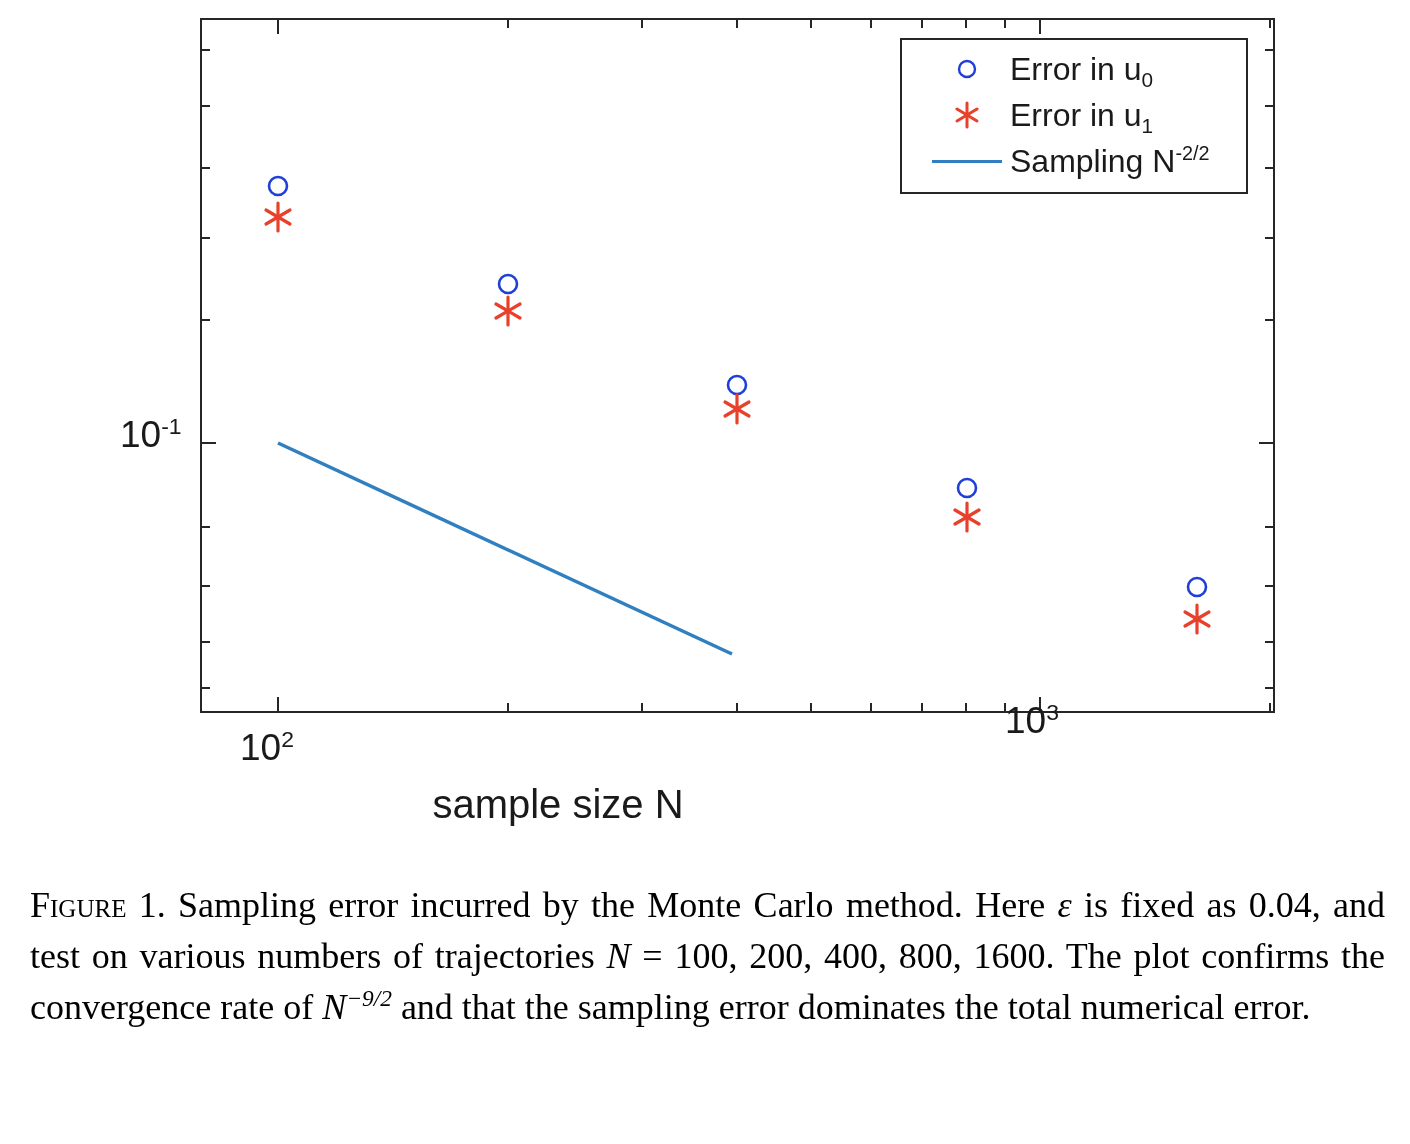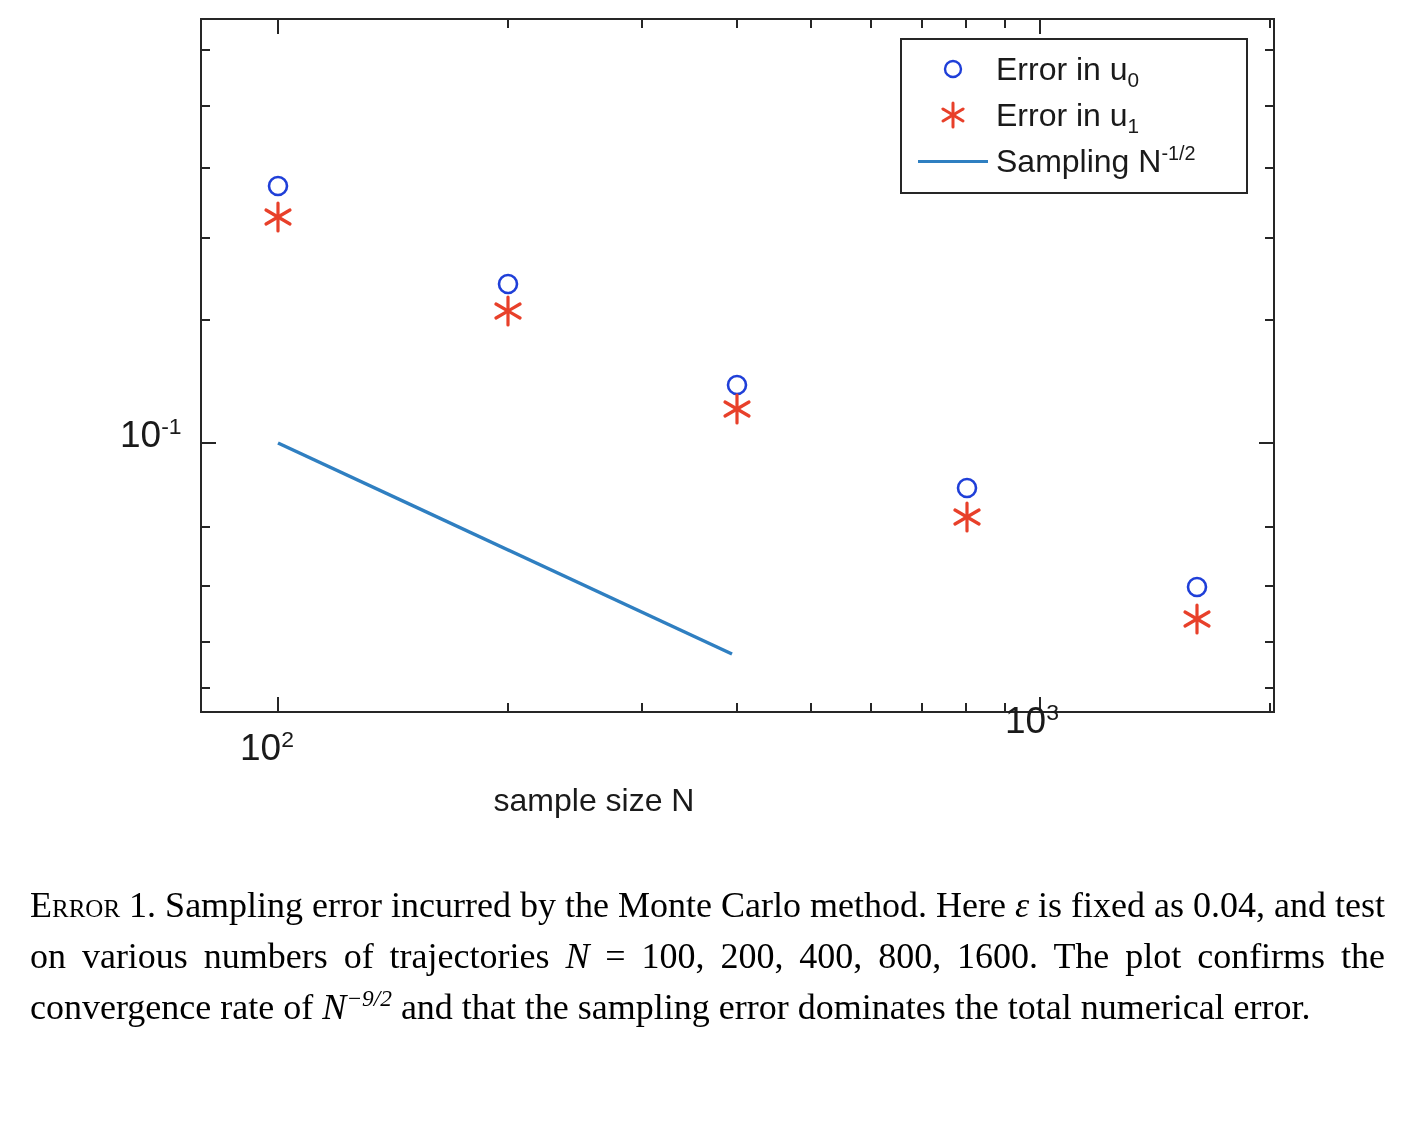--- a/index.html
+++ b/index.html
@@ -64,35 +64,34 @@
     top: 700px;
     text-align: center;
   }
 
   #xaxis-title {
     position: absolute;
     left: 0;
     top: 782px;
     width: 1116px;
     text-align: center;
-    font-size: 32px;
+    font-size: 40px;
     color: #1a1a1a;
-    margin-left: 36px;
   }
 
   
   #legend {
     position: absolute;
     left: 900px;
     top: 36px;
     width: 350px;
     border: 2px solid #262626;
     background: #ffffff;
     box-sizing: border-box;
-    padding: 6px 10px 8px 8px;
+    padding: 6px 10px 8px 22px;
   }
   .legend-row {
     display: flex;
     align-items: center;
     height: 46px;
   }
   .legend-sym {
     width: 86px;
     flex: 0 0 86px;
     display: flex;
@@ -261,32 +260,32 @@
               <line x1="5" y1="21" x2="25" y2="9"></line>
             </g>
           </svg>
         </div>
         <div class="legend-text"><span>Error in u</span><sub>1</sub></div>
       </div>
       <div class="legend-row">
         <div class="legend-sym">
           <div class="legend-line"></div>
         </div>
-        <div class="legend-text"><span>Sampling N</span><sup>-1/2</sup></div>
+        <div class="legend-text"><span>Sampling N</span><sup>-2/2</sup></div>
       </div>
     </div>
   </div>
 
   <div class="tick-label" id="ylabel-1e-1"><span>10</span><sup>-1</sup></div>
   <div class="tick-label" id="xlabel-1e2"><span>10</span><sup>2</sup></div>
   <div class="tick-label" id="xlabel-1e3"><span>10</span><sup>3</sup></div>
 
   <div id="xaxis-title">sample size N</div>
 </div>
 
 <div id="caption">
-  <span class="smallcaps">Error</span>
+  <span class="smallcaps">Figure</span>
   <span>1.</span>
   <span>Sampling error incurred by the Monte Carlo method.  Here</span>
   <span class="it">ε</span><span> is fixed as 0.04, and test on various numbers of trajectories </span><span class="it">N</span><span> =</span>
   <span>100, 200, 400, 800, 1600.  The plot confirms the convergence rate of </span><span class="it">N</span><sup class="it">−9/2</sup>
   <span>and that the sampling error dominates the total numerical error.</span>
 </div>
 
 </body></html>

